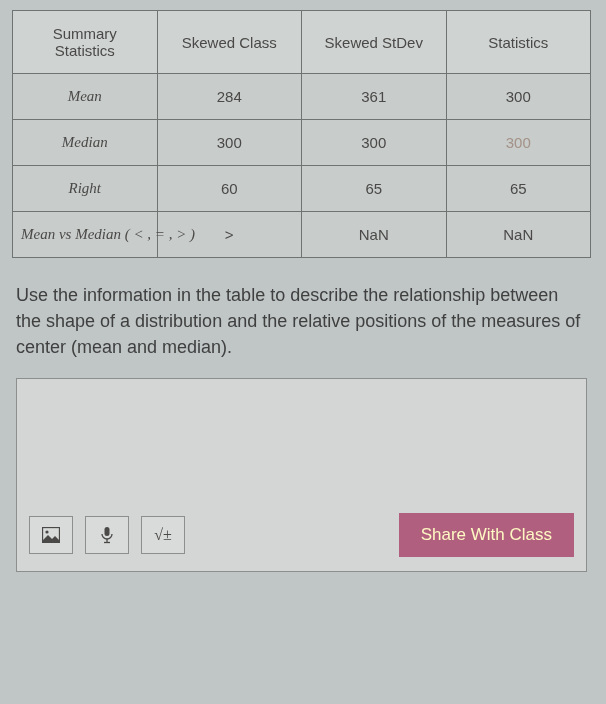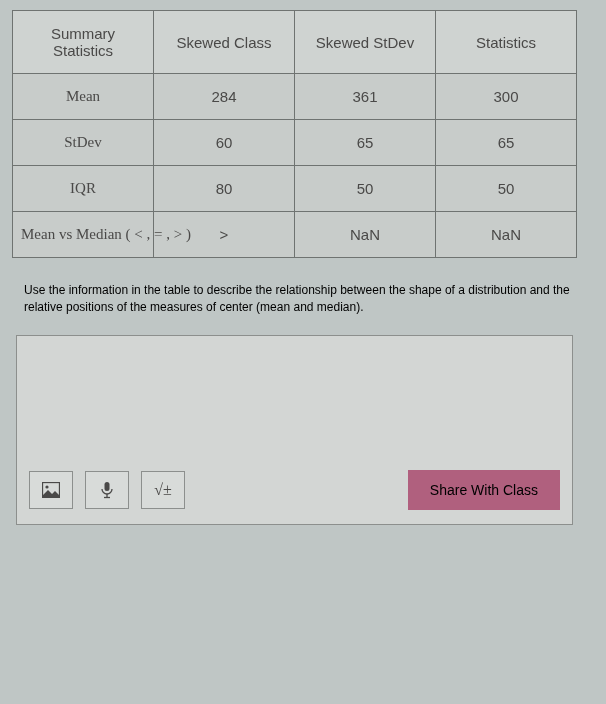--- a/index.html
+++ b/index.html
@@ -6,21 +6,21 @@
     margin: 0;
     padding: 0;
     width: 606px;
     height: 704px;
     background: #bfc6c5;
     font-family: Arial, Helvetica, sans-serif;
     color: #4a4948;
     overflow: hidden;
   }
   .page {
-    padding: 10px 29px 20px 12px;
+    padding: 10px 15px 20px 12px;
     box-sizing: border-box;
   }
 
   
   table.stats {
     border-collapse: collapse;
     width: 100%;
     table-layout: fixed;
     background: #c8ccca;
   }
@@ -28,33 +28,34 @@
     border: 1px solid #6f7371;
     padding: 14px 8px;
     text-align: center;
     font-size: 15px;
   }
   table.stats th {
     font-weight: normal;
     background: #cfd3d1;
   }
   table.stats td.row-label {
+    font-style: italic;
     font-family: "Times New Roman", Times, serif;
     white-space: nowrap;
   }
   .faded {
     color: #a39288;
   }
 
   
   .question {
-    margin: 24px 4px 18px 12px;
-    font-size: 12px;
+    margin: 24px 4px 18px 4px;
+    font-size: 18px;
     line-height: 1.45;
-    color: #000000;
+    color: #404040;
   }
 
   
   .answer-box {
     border: 1px solid #8c8f8d;
     background: #d3d6d4;
     margin: 0 4px;
   }
   .answer-text {
     width: 100%;
@@ -85,24 +86,24 @@
     font-size: 16px;
     color: #4a4948;
     cursor: pointer;
   }
   .tool-btn svg { display: block; }
 
   .spacer { flex: 1; }
 
   .share-btn {
     background: #b0607e;
-    color: #000000;
+    color: #fef9c3;
     border: none;
     padding: 12px 22px;
-    font-size: 14px;
+    font-size: 17px;
     cursor: pointer;
   }
 
   .math-sym {
     font-family: "Times New Roman", Times, serif;
     font-size: 16px;
   }
 </style>
 </head>
 <body>
@@ -119,30 +120,30 @@
       </tr>
     </thead>
     <tbody>
       <tr>
         <td class="row-label">Mean</td>
         <td>284</td>
         <td>361</td>
         <td>300</td>
       </tr>
       <tr>
-        <td class="row-label">StDev</td>
+        <td class="row-label">Median</td>
+        <td>300</td>
+        <td>300</td>
+        <td class="faded">300</td>
+      </tr>
+      <tr>
+        <td class="row-label">Right</td>
         <td>60</td>
         <td>65</td>
         <td>65</td>
-      </tr>
-      <tr>
-        <td class="row-label">IQR</td>
-        <td>80</td>
-        <td>50</td>
-        <td>50</td>
       </tr>
       <tr>
         <td class="row-label">Mean vs Median ( &lt; , = , &gt; )</td>
         <td>&gt;</td>
         <td>NaN</td>
         <td>NaN</td>
       </tr>
     </tbody>
   </table>
 

